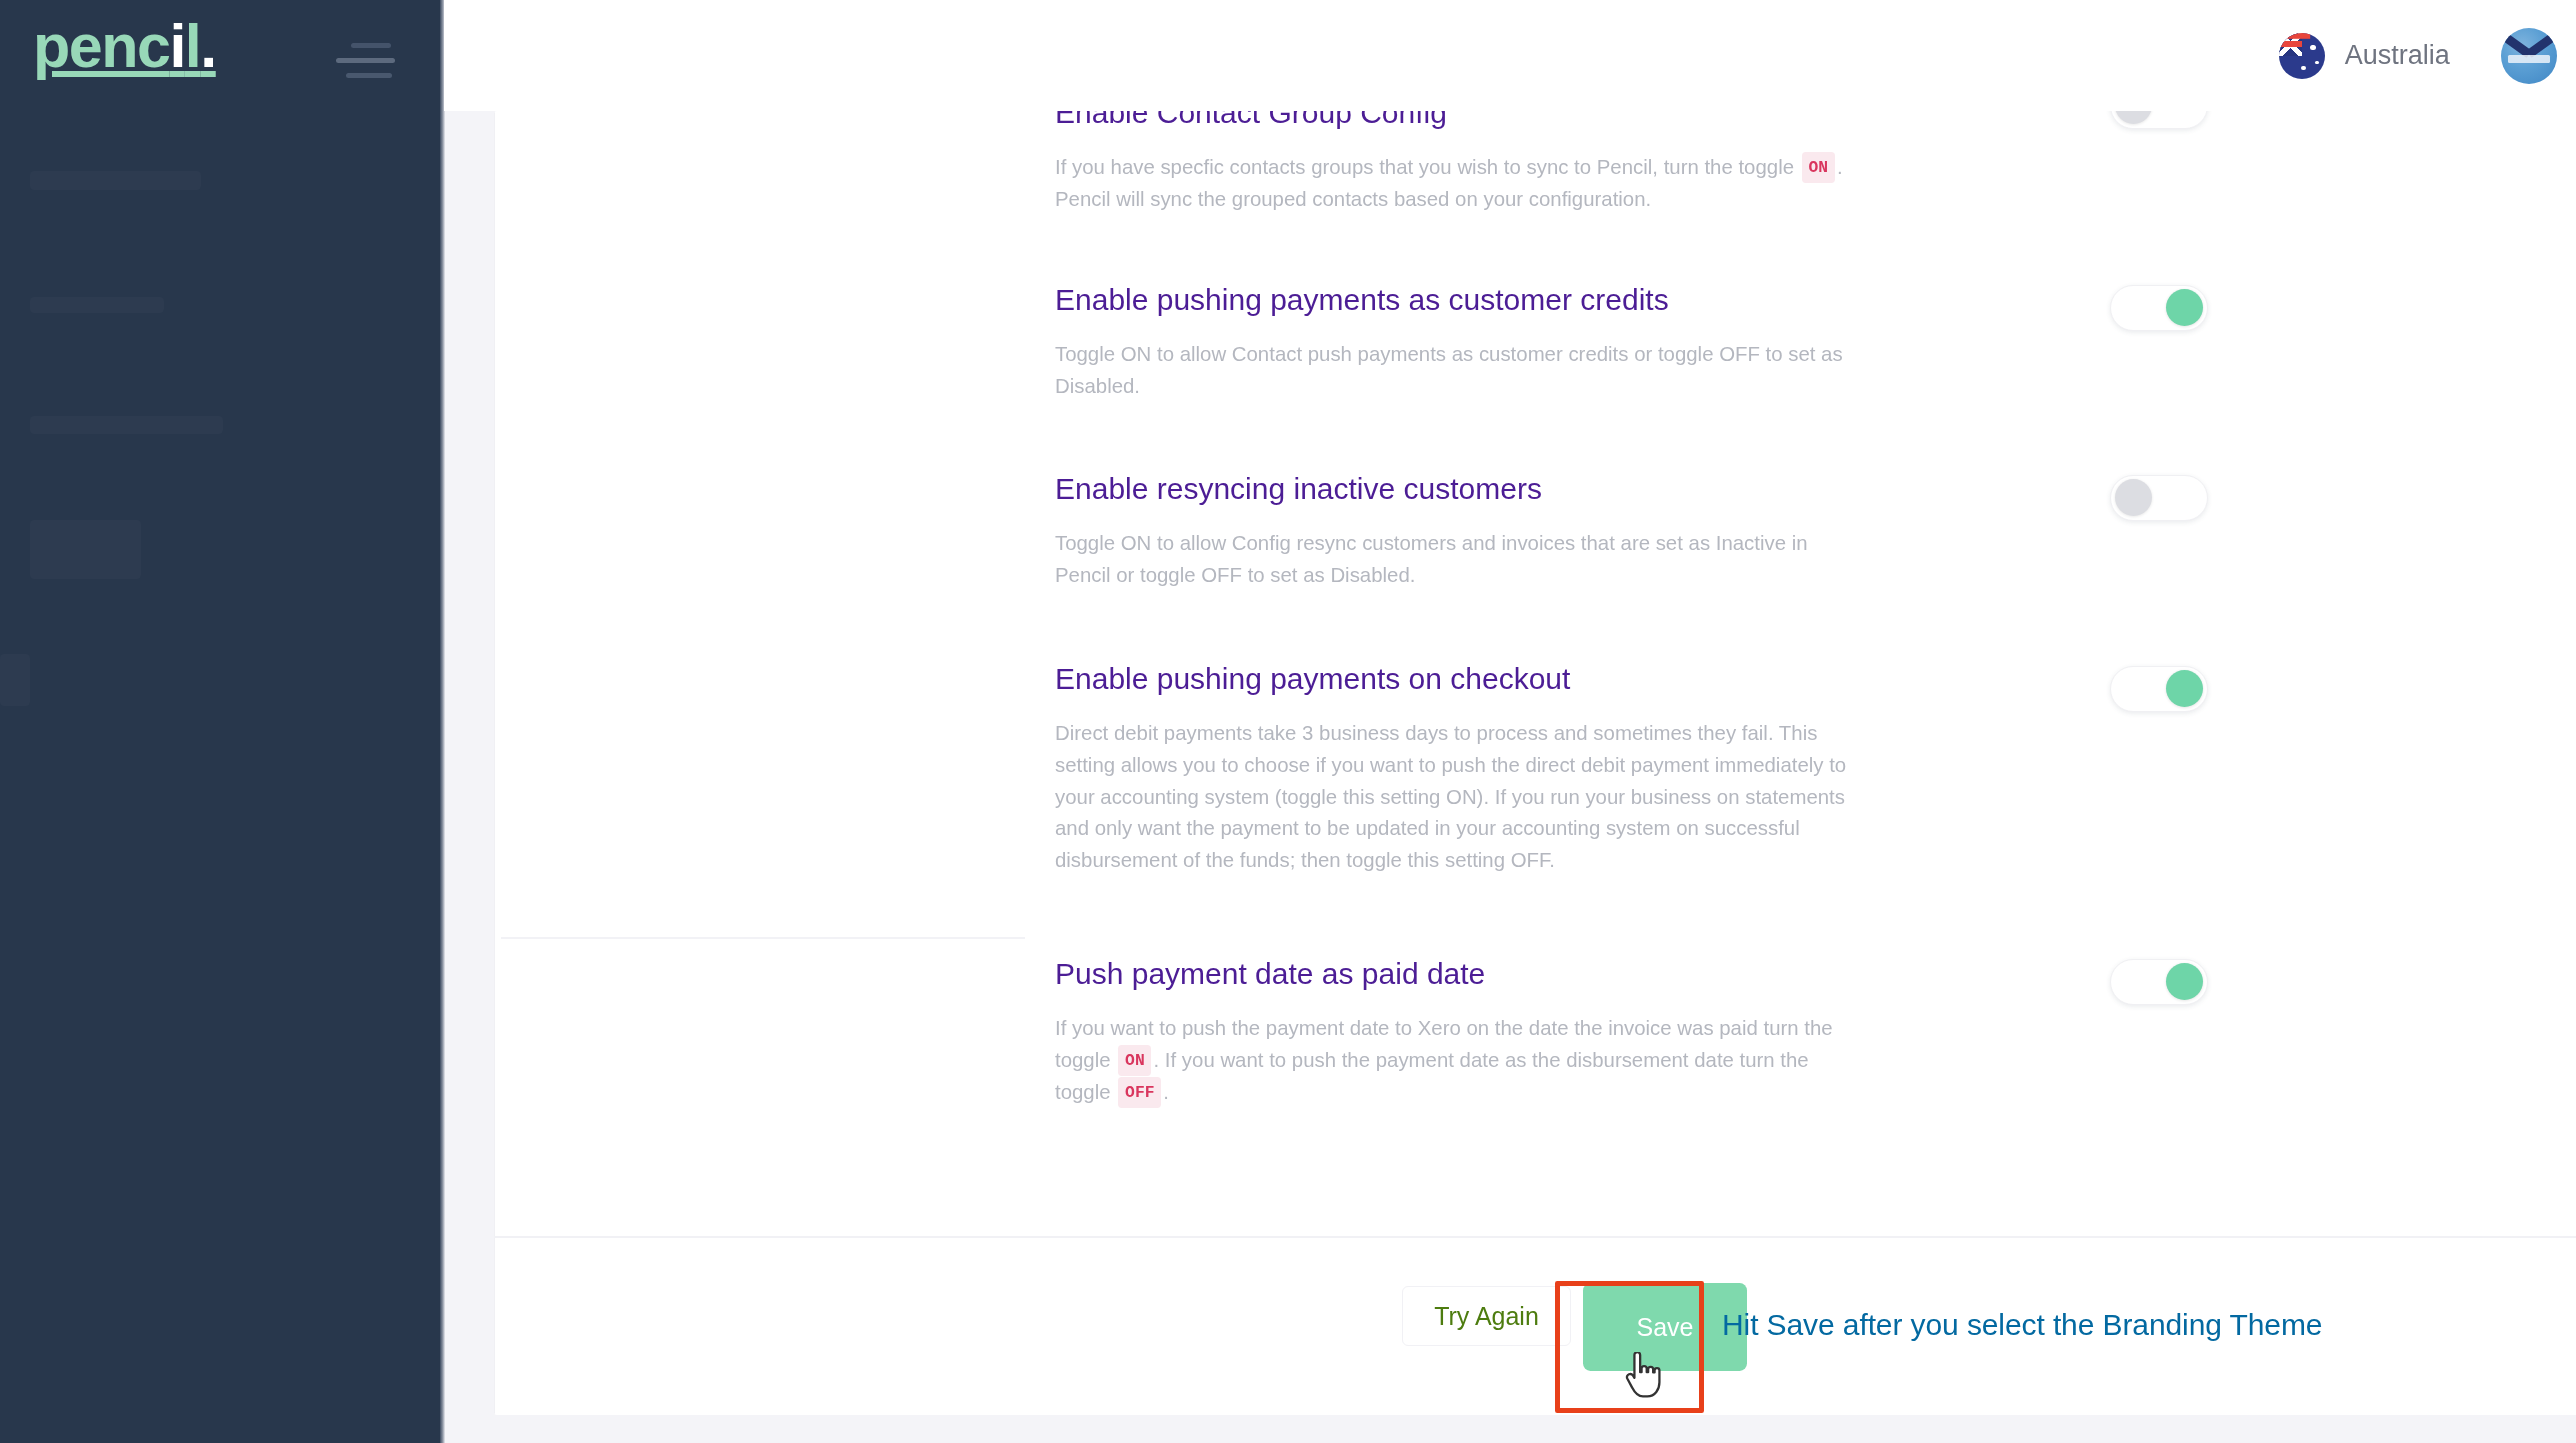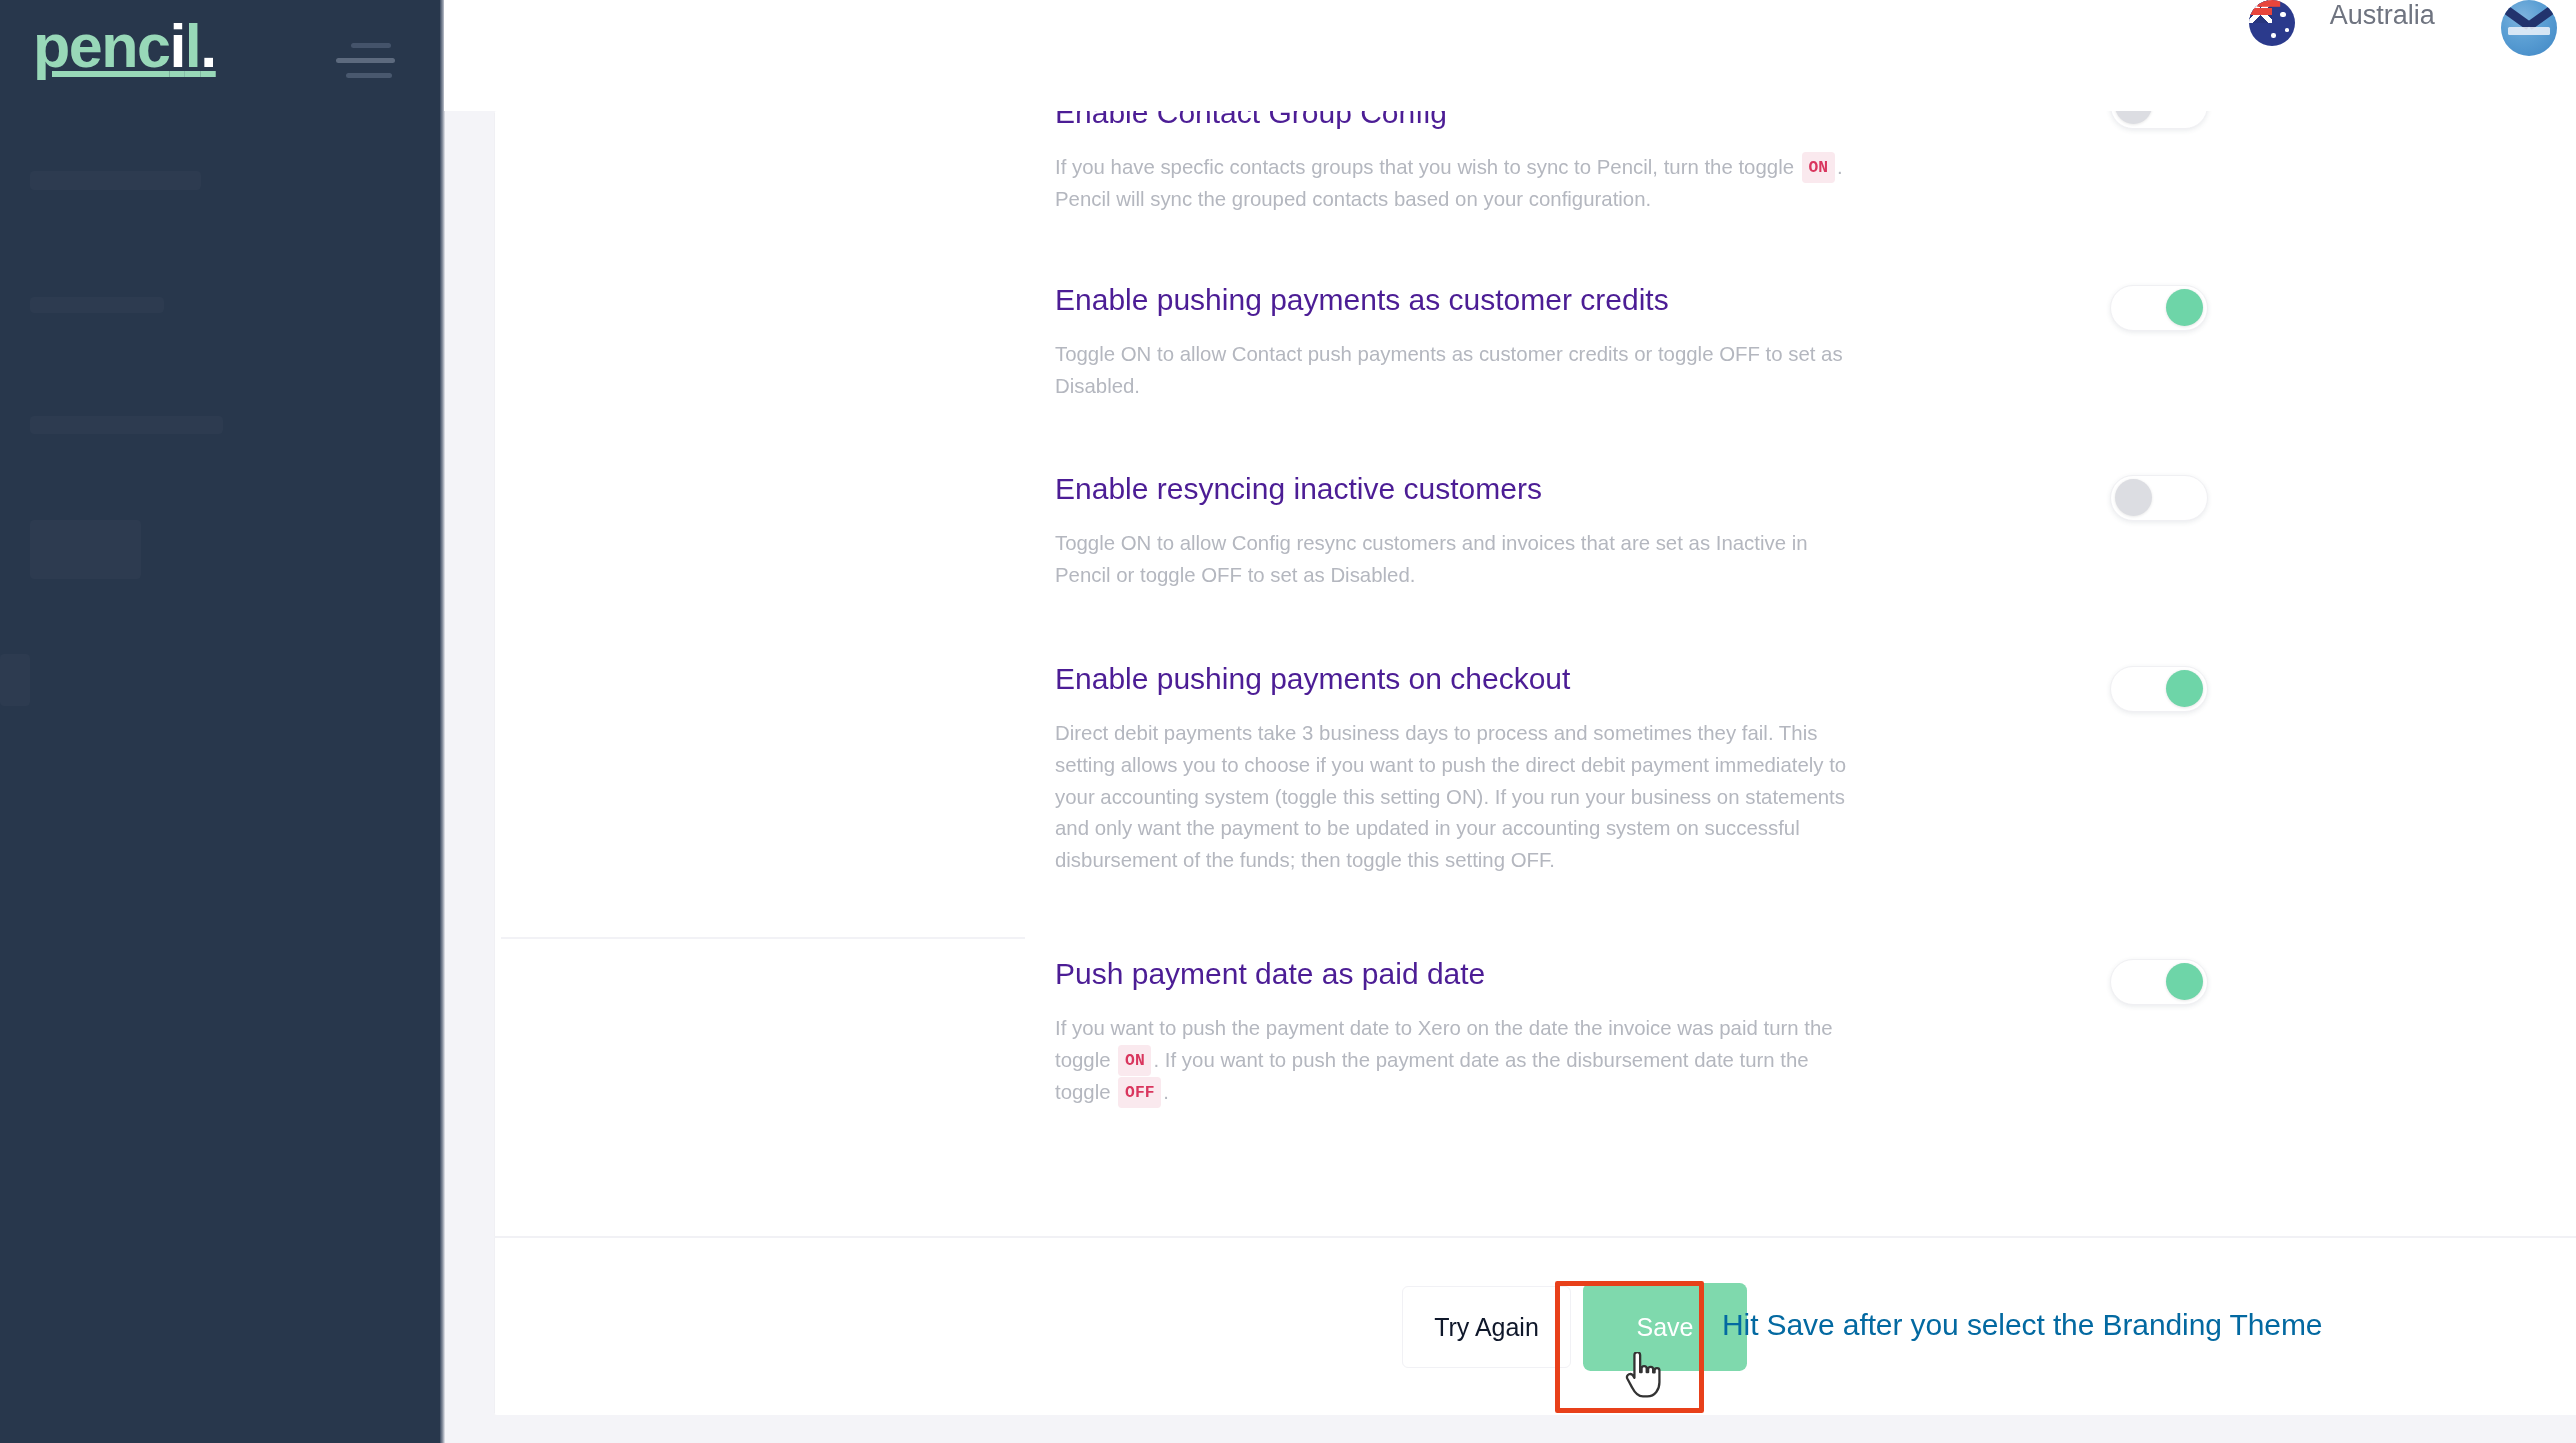--- a/index.html
+++ b/index.html
@@ -84,22 +84,22 @@
     left: 444px; top: 0;
     width: 2132px;
     height: 111px;
     background: #ffffff;
   }
   .header-right {
     position: absolute;
     right: 19.3px; top: 0;
     height: 111px;
     display: flex;
-    align-items: flex-start;
-    gap: 15px;
+    align-items: center;
+    gap: 0;
   }
   .flag-icon {
     width: 46px; height: 46px;
     border-radius: 50%;
     overflow: hidden;
     position: relative;
     background: #2b3a8c;
     flex: none;
   }
   .flag-icon .uj {
@@ -261,25 +261,25 @@
 
   
   .footer-actions {
     position: absolute;
     left: 0; top: 1125px;
     width: 2082px; height: 178px;
   }
   .btn-try {
     position: absolute;
     left: 908px; top: 50px;
-    width: 169px; height: 82px;
+    width: 169px; height: 60px;
     background: #ffffff;
     border: 1.1px solid #f1f1f5;
     border-radius: 6px;
-    color: #0f172a;
+    color: #4d7c0f;
     font-size: 25px;
     display: flex;
     align-items: center;
     justify-content: center;
   }
   .btn-save {
     position: absolute;
     left: 1089px; top: 47px;
     width: 164px; height: 88px;
     background: #7fd9ad;

